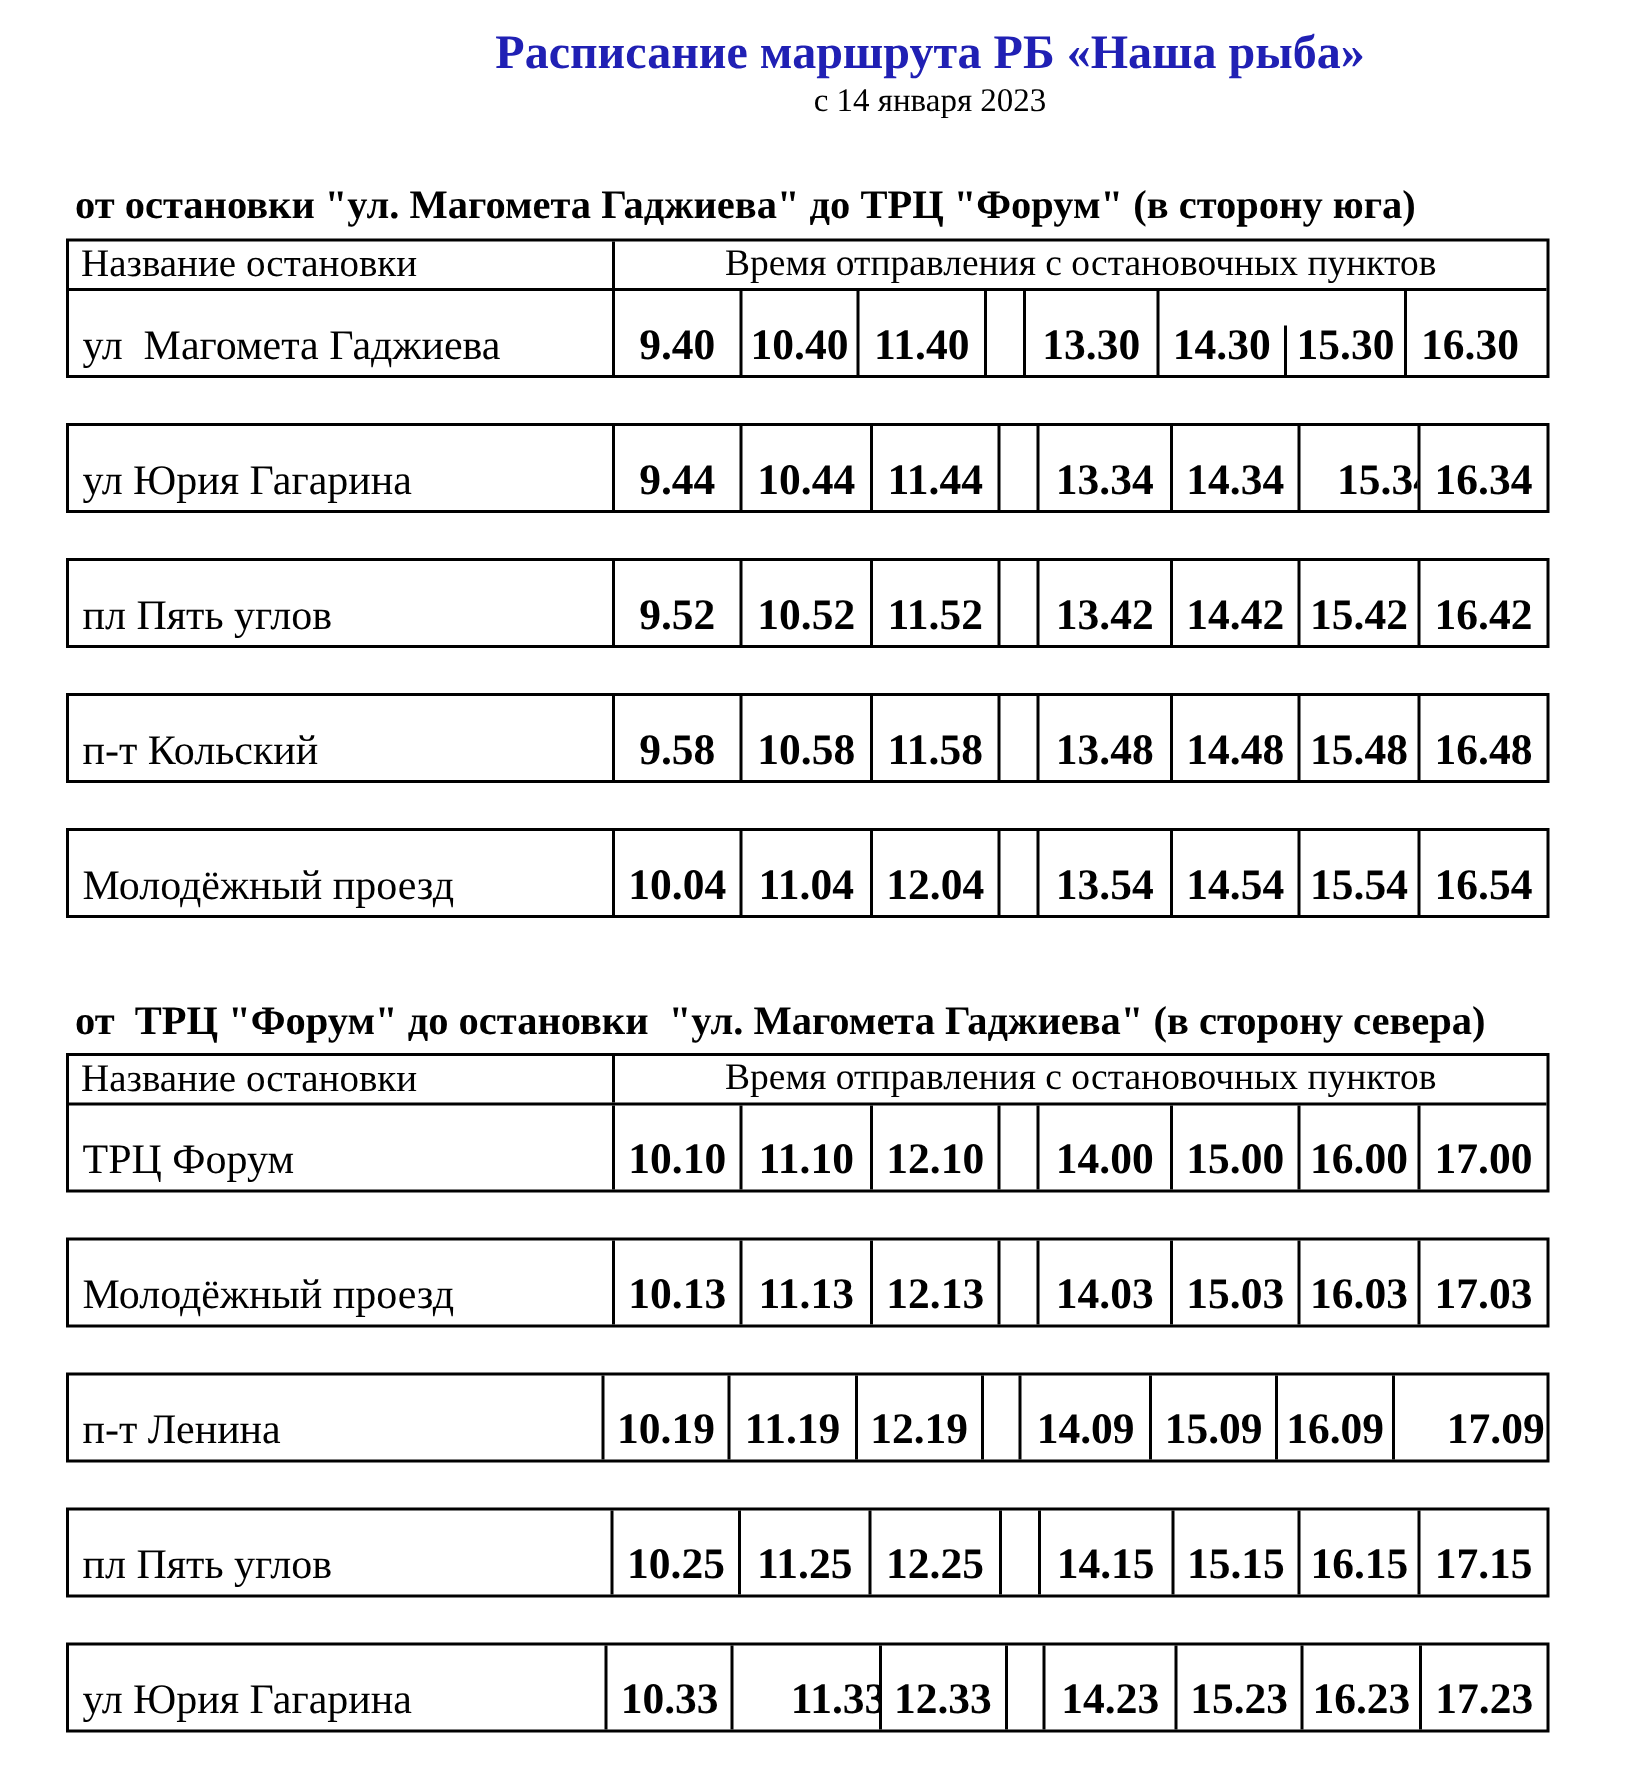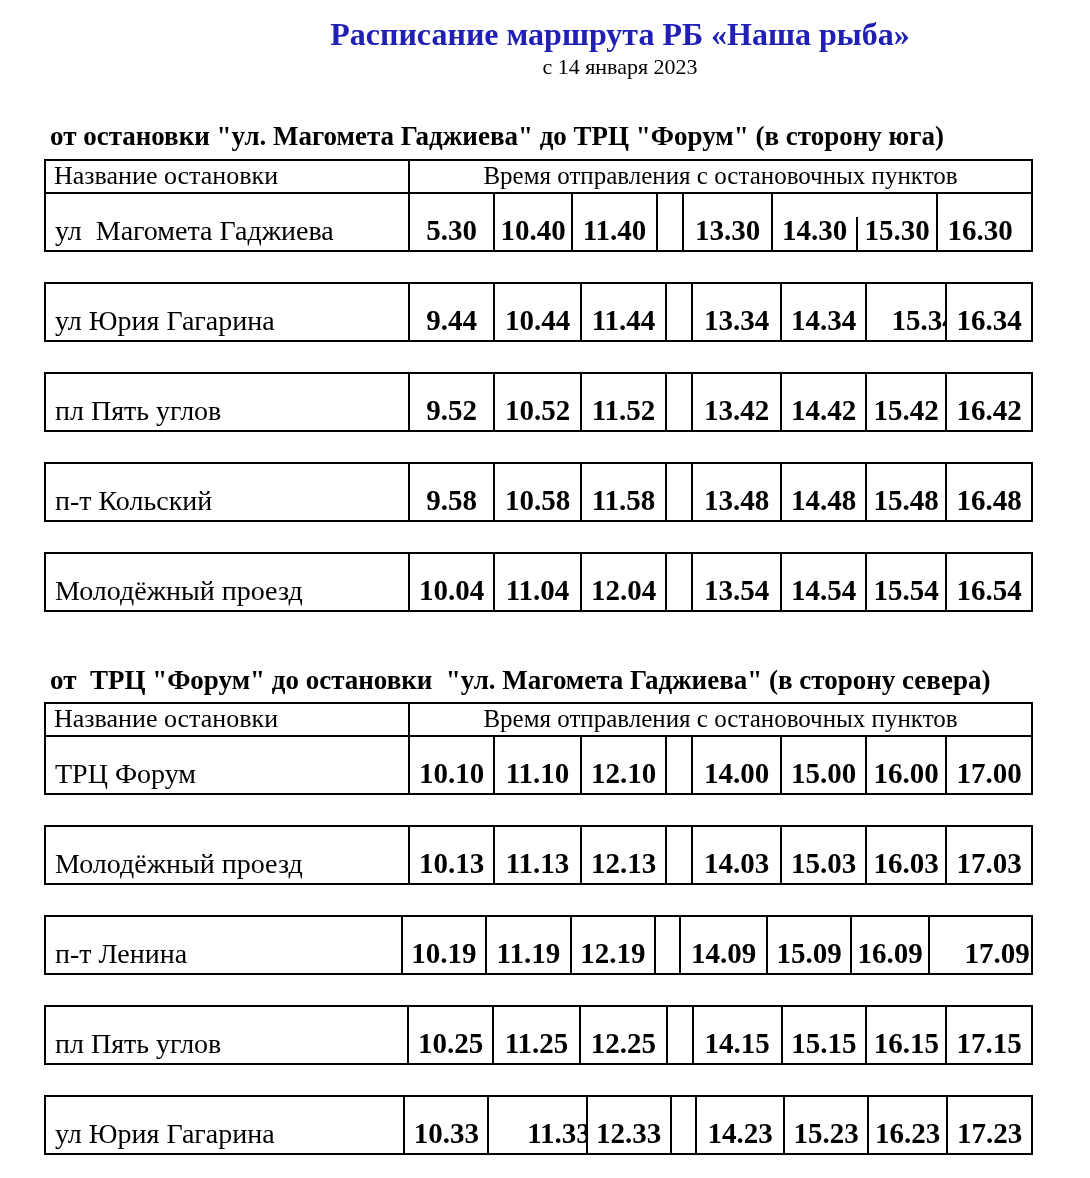--- a/index.html
+++ b/index.html
@@ -101,21 +101,21 @@
 <div class="section section-0">
   <div class="sec-heading">от остановки "ул. Магомета Гаджиева" до ТРЦ "Форум" (в сторону юга)</div>
   <div id="tbl-0">
       <div class="block">
         <div class="row hrow">
           <div class="cell hname">Название остановки</div>
           <div class="cell htimes">Время отправления с остановочных пунктов</div>
         </div>
         <div class="row drow">
           <div class="cell nname">ул  Магомета Гаджиева</div>
-          <div class="cell tcell" style="width: 85px;">5.30</div>
+          <div class="cell tcell" style="width: 85px;">9.40</div>
           <div class="cell tcell" style="width: 78px;">10.40</div>
           <div class="cell tcell" style="width: 85px;">11.40</div>
           <div class="cell tcell" style="width: 26px;"></div>
           <div class="cell tcell" style="width: 89px;">13.30</div>
           <div class="cell tcell" style="width: 85px;">14.30</div>
           <div class="cell tcell" style="width: 80px; margin-top: 23px;">15.30</div>
           <div class="cell tcell" style="width: 86px;">16.30</div>
         </div>
       </div>
       <div class="block">

